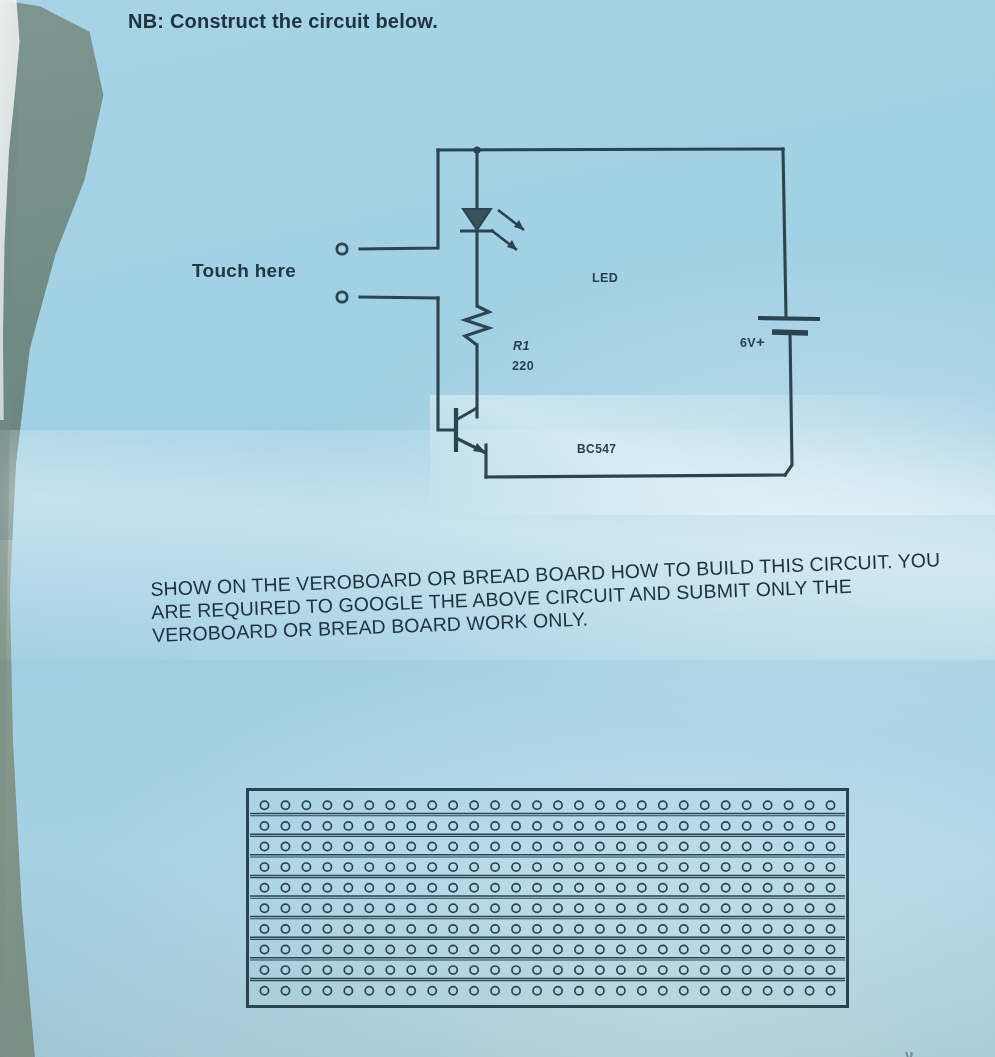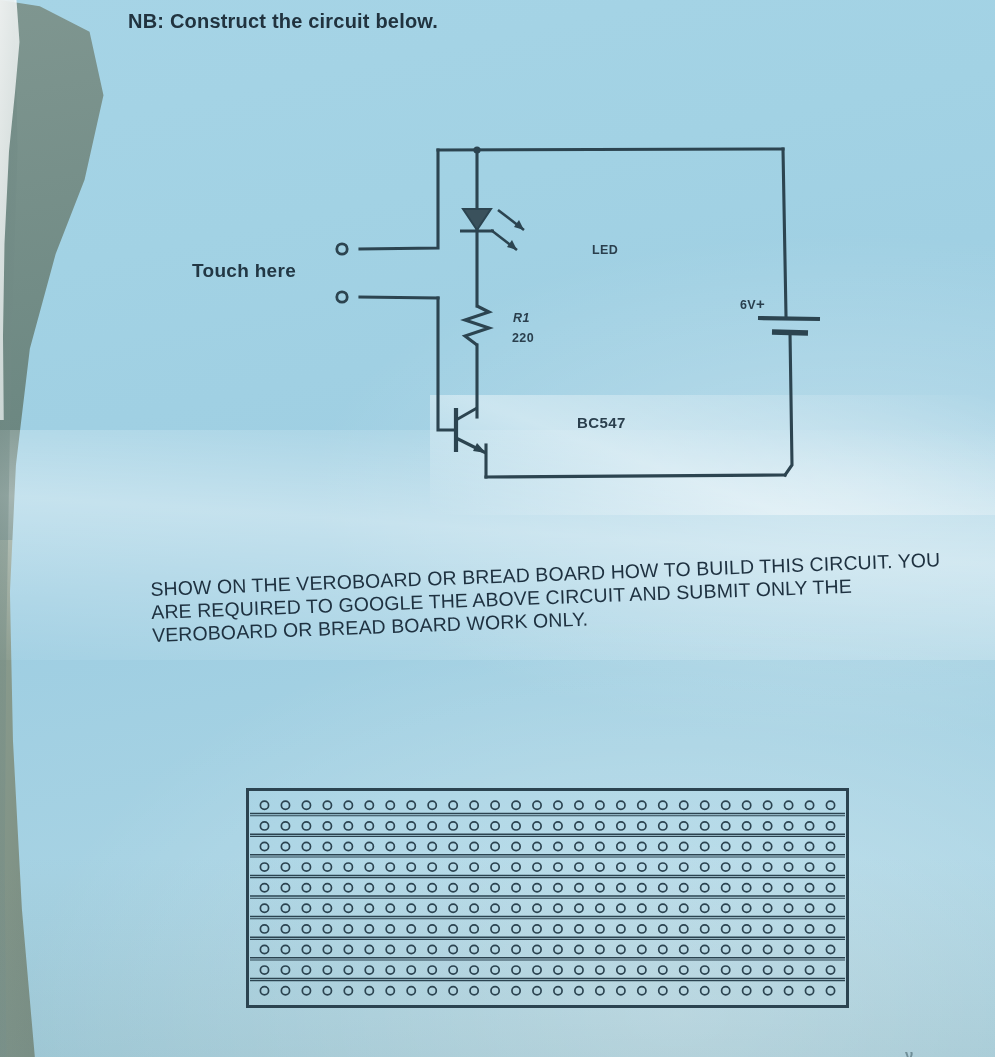--- a/index.html
+++ b/index.html
@@ -122,26 +122,27 @@
     color: #223744;
     letter-spacing: 0.3px;
   }
 
   .cl {            
     position: absolute;
     font-size: 12.5px;
     font-weight: bold;
     color: #2a3f4d;
     letter-spacing: 0.4px;
+    margin-top: 28px;
   }
   .cl-led  { left: 592px; top: 243px; }
   .cl-r1   { left: 513px; top: 311px; font-style: italic; }
   .cl-470  { left: 512px; top: 331px; }
-  .cl-bc   { left: 577px; top: 414px; font-size: 15px; }
-  .cl-bat  { left: 740px; top: 295px; font-size: 12.5px; text-align: center; }
+  .cl-bc   { left: 577px; top: 414px; font-size: 12px; }
+  .cl-bat  { left: 740px; top: 305px; font-size: 12.5px; text-align: center; }
 
   
   .vero {
     position: absolute;
     left: 245px; top: 787px;
     width: 605px; height: 222px;
   }
   .vero svg { display: block; }
 
   .stray-mark {

